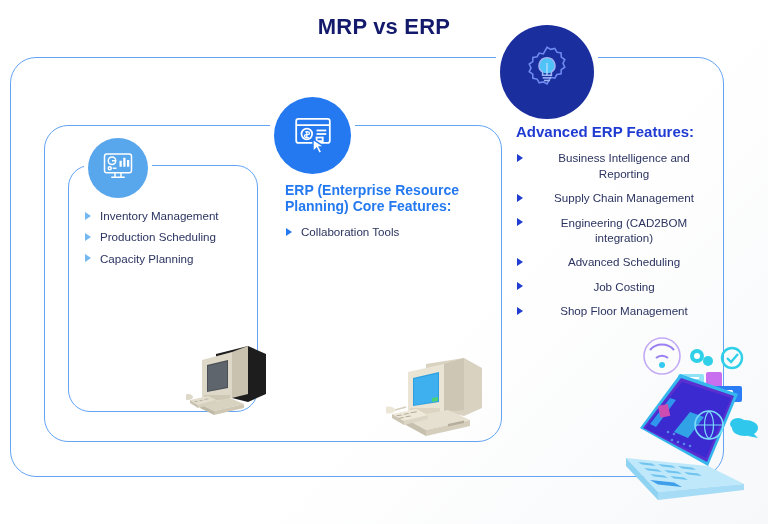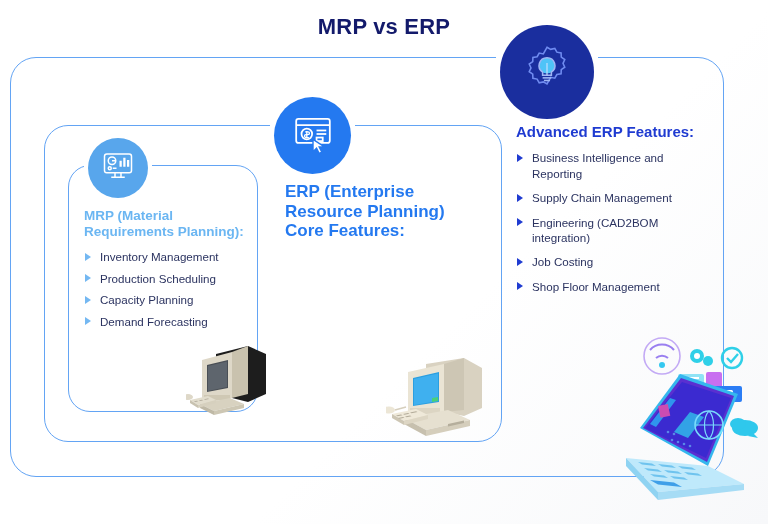--- a/index.html
+++ b/index.html
@@ -79,21 +79,21 @@
   .col-mrp { left: 84px;  top: 208px; width: 164px; }
   .col-erp { left: 285px; top: 182px; width: 198px; }
   .col-adv { left: 516px; top: 123px; width: 200px; }
 
   .heading {
     font-weight: bold;
     margin: 0 0 10px 0;
     line-height: 1.16;
   }
   .heading-mrp { color: #6bb6f2; font-size: 13.5px; }
-  .heading-erp { color: #2479f0; font-size: 17px; }
+  .heading-erp { color: #2479f0; font-size: 14px; }
   .heading-adv { color: #1f3bd1; font-size: 15px; }
 
   ul.features {
     list-style: none;
     margin: 0;
     padding: 0;
   }
   ul.features li {
     position: relative;
     padding-left: 16px;
@@ -108,21 +108,21 @@
     left: 1px;
     top: 3.5px;
     width: 0; height: 0;
     border-top: 4px solid transparent;
     border-bottom: 4px solid transparent;
     border-left: 6px solid currentColor;
   }
   .col-mrp ul.features li { color: #2b3360; margin-bottom: 6px; }
   .col-mrp ul.features li::before { border-left-color: #74b8f2; }
   .col-erp ul.features li::before { border-left-color: #2479f0; }
-  .col-adv ul.features li { margin-bottom: 9px; }
+  .col-adv ul.features li { margin-bottom: 9px; text-align: center; }
   .col-adv ul.features li::before { border-left-color: #1f3bd1; }
 
   
   .illus { position: absolute; }
   .illus-old  { left: 186px; top: 342px; }
   .illus-crt  { left: 386px; top: 352px; }
   .illus-lap  { left: 612px; top: 332px; }
 </style>
 </head>
 <body>
@@ -179,41 +179,41 @@
         <circle cx="32" cy="27" r="9" fill="#4fc3f7" stroke="none"></circle>
         <path d="M32 18a9 9 0 00-5 16.5v3.5h10v-3.5A9 9 0 0032 18z" stroke="#9fb6f5"></path>
         <line x1="27" y1="41" x2="37" y2="41" stroke="#9fb6f5"></line>
         <line x1="28.5" y1="44" x2="35.5" y2="44" stroke="#9fb6f5"></line>
         <line x1="32" y1="24" x2="32" y2="38" stroke="#d6e2ff" stroke-width="1.2"></line>
       </svg>
     </span>
   </div>
 
   <div class="col col-mrp">
-    <div class="heading heading-mrp">MRP (Material Requirements Planning):</div>
     <ul class="features">
       <li>Inventory Management</li>
       <li>Production Scheduling</li>
       <li>Capacity Planning</li>
-      <li>Demand Forecasting</li>
     </ul>
   </div>
 
   <div class="col col-erp">
     <div class="heading heading-erp">ERP (Enterprise Resource Planning) Core Features:</div>
     <ul class="features">
+      <li>Collaboration Tools</li>
     </ul>
   </div>
 
   <div class="col col-adv">
     <div class="heading heading-adv">Advanced ERP Features:</div>
     <ul class="features">
       <li>Business Intelligence and Reporting</li>
       <li>Supply Chain Management</li>
       <li>Engineering (CAD2BOM integration)</li>
+      <li>Advanced Scheduling</li>
       <li>Job Costing</li>
       <li>Shop Floor Management</li>
     </ul>
   </div>
 
   <div class="illus illus-old">
     <svg width="98" height="80" viewBox="0 0 98 80">
       <polygon points="30,12 62,4 80,12 80,52 62,60 30,52" fill="#1d1d1d"></polygon>
       <polygon points="16,18 46,10 46,56 16,62" fill="#ded8c8"></polygon>
       <polygon points="46,10 62,4 62,52 46,56" fill="#c9c2ae"></polygon>

